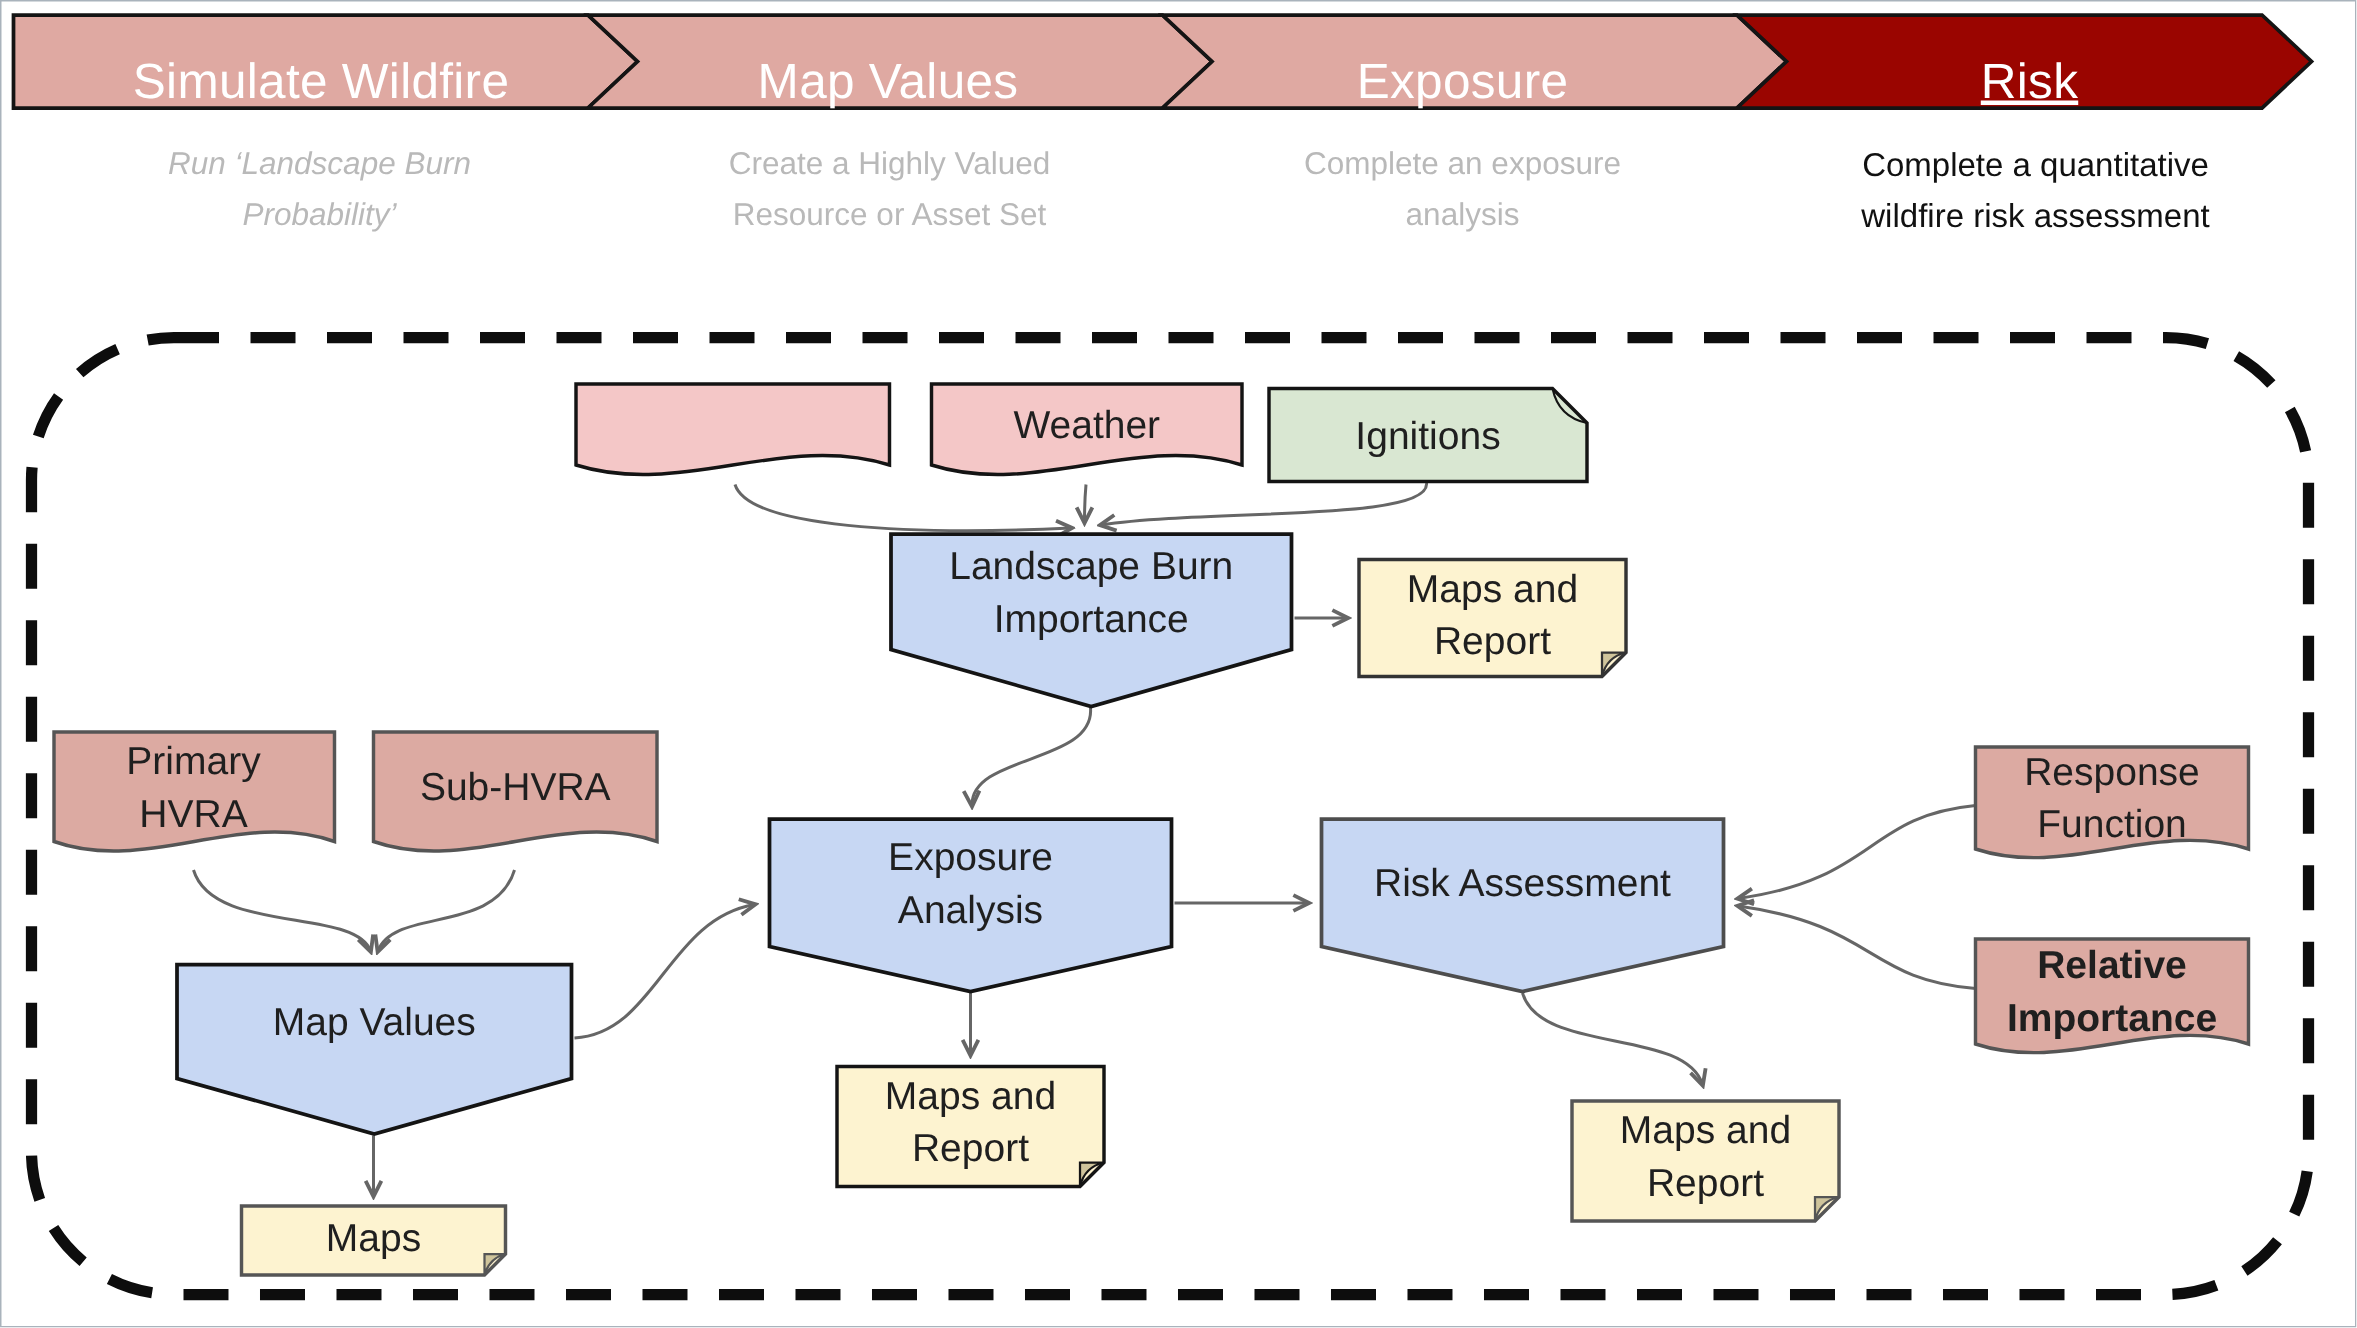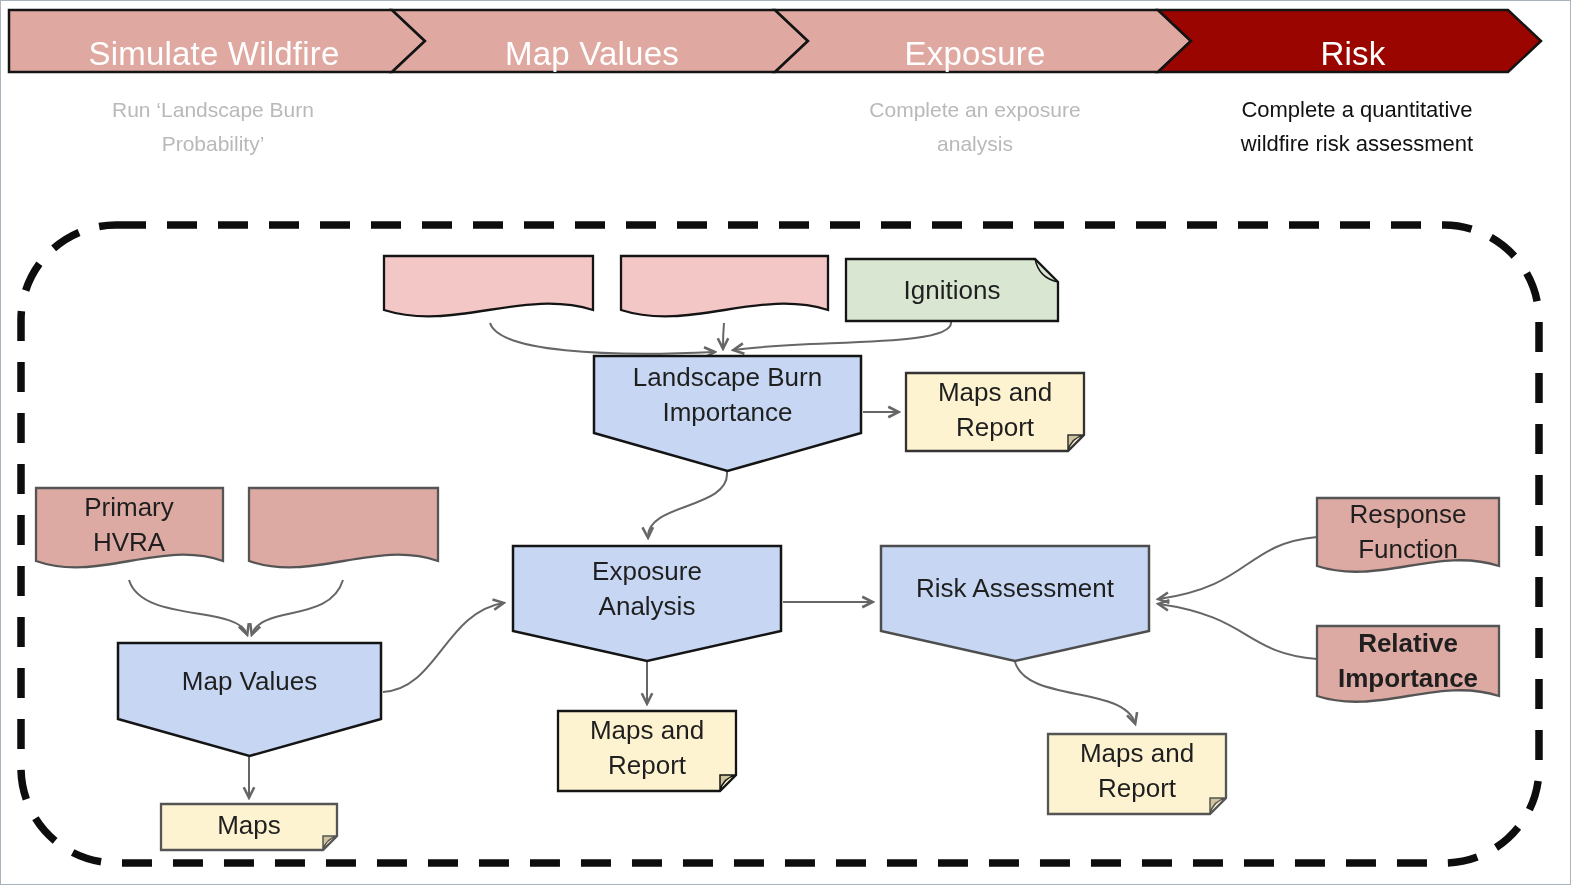--- a/index.html
+++ b/index.html
@@ -93,30 +93,33 @@
     </g>
     <g>
       <path d="M160,803 H336 V835 L322,849 H160 Z" stroke="#555555" stroke-width="2.3" fill="#fdf3d0"></path>
       <path d="M322,849 Q325,838 336,835 L322,835 Z" fill="#cfc49b" stroke="#555555" stroke-width="1.5"></path>
     </g>
   </svg>
 
   <div class="step-lbl" style="left:8px;width:410px;">Simulate Wildfire</div>
   <div class="step-lbl" style="left:391px;width:400px;">Map Values</div>
   <div class="step-lbl" style="left:774px;width:400px;">Exposure</div>
-  <div class="step-lbl" style="left:1157px;width:390px;">Risk</div>
+  <div class="step-lbl" style="left:1157px;width:390px;text-decoration:underline;">Risk</div>
 
-  <div class="desc" style="left:67px;">Run ‘Landscape Burn Probability’</div>
+  <div class="desc" style="left:67px;font-style:italic;">Run ‘Landscape Burn Probability’</div>
+  <div class="desc" style="left:447px;">Create a Highly Valued Resource or Asset Set</div>
   <div class="desc" style="left:829px;">Complete an exposure analysis</div>
   <div class="desc active" style="left:1211px;">Complete a quantitative wildfire risk assessment</div>
 
+  <div class="lbl" style="left:620px;top:255px;width:207px;height:54px;">Weather</div>
   <div class="lbl" style="left:845px;top:258px;width:212px;height:62px;">Ignitions</div>
   <div class="lbl" style="left:593px;top:355px;width:267px;height:77px;">Landscape Burn Importance</div>
   <div class="lbl" style="left:905px;top:372px;width:178px;height:74px;">Maps and Report</div>
   <div class="lbl" style="left:58px;top:487px;width:140px;height:73px;">Primary HVRA</div>
+  <div class="lbl" style="left:248px;top:487px;width:189px;height:73px;">Sub-HVRA</div>
   <div class="lbl" style="left:117px;top:642px;width:263px;height:76px;">Map Values</div>
   <div class="lbl" style="left:566px;top:545px;width:160px;height:85px;">Exposure Analysis</div>
   <div class="lbl" style="left:160px;top:803px;width:176px;height:42px;">Maps</div>
   <div class="lbl" style="left:557px;top:710px;width:178px;height:74px;">Maps and Report</div>
   <div class="lbl" style="left:880px;top:545px;width:268px;height:85px;">Risk Assessment</div>
   <div class="lbl" style="left:1047px;top:733px;width:178px;height:74px;">Maps and Report</div>
   <div class="lbl" style="left:1316px;top:497px;width:182px;height:68px;">Response Function</div>
   <div class="lbl" style="left:1316px;top:625px;width:182px;height:70px;font-weight:bold;">Relative Importance</div>
 
 </div>

